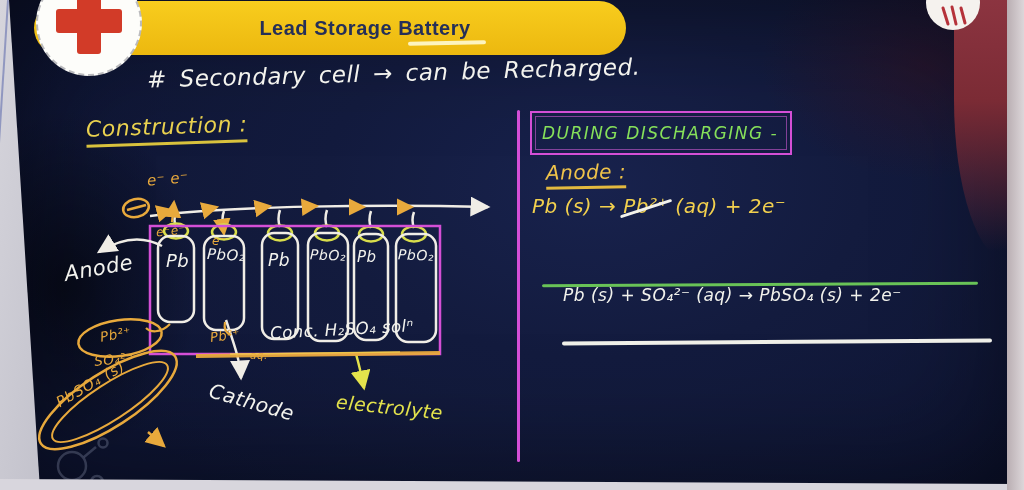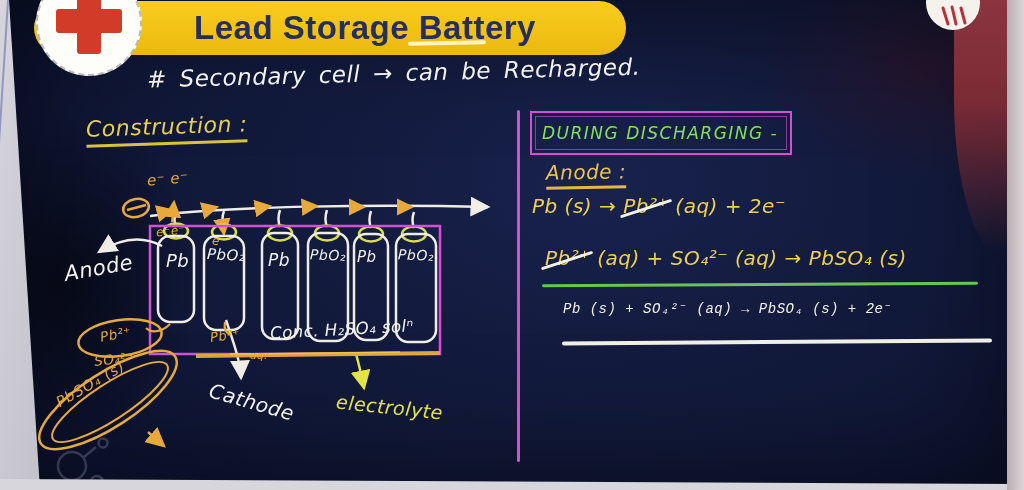--- a/index.html
+++ b/index.html
@@ -25,21 +25,21 @@
   .corner-logo{left:926px;top:-24px;width:54px;height:54px;border-radius:50%;background:#f5f2ee;z-index:35;}
   .shade1{left:-70px;top:110px;width:270px;height:350px;z-index:5;
     background:radial-gradient(closest-side,rgba(0,0,0,.55),rgba(0,0,0,0));}
   .shade2{left:760px;top:-50px;width:330px;height:230px;z-index:5;
     background:radial-gradient(closest-side,rgba(70,15,22,.35),rgba(0,0,0,0));}
   .vignette{left:0;top:0;width:1024px;height:490px;z-index:6;pointer-events:none;
     box-shadow:inset 0 0 130px rgba(0,0,0,.55);}
   
   .banner{left:34px;top:1px;width:592px;height:54px;border-radius:28px;z-index:20;
     background:linear-gradient(180deg,#f8cd1e,#ecb80f);display:flex;align-items:center;justify-content:center;}
-  .banner-title{font-family:"Liberation Sans",sans-serif;font-weight:bold;font-size:33px;color:#252f58;letter-spacing:.5px;padding-left:70px;}
+  .banner-title{font-family:"Liberation Sans",sans-serif;font-weight:bold;font-size:20px;color:#252f58;letter-spacing:.5px;padding-left:70px;}
   .banner-underline{left:408px;top:41px;width:78px;height:4px;background:#fdf4c0;border-radius:2px;transform:rotate(-1deg);z-index:21;}
   .cross-circle{left:36px;top:-30px;width:102px;height:102px;border-radius:50%;background:#fdfdfa;
     border:2px dashed rgba(60,60,75,.35);z-index:22;}
   .cross-v{left:39px;top:16px;width:24px;height:66px;background:#d23b28;border-radius:3px;}
   .cross-h{left:18px;top:37px;width:66px;height:24px;background:#d23b28;border-radius:3px;}
   
   .white{color:#f3f3ee;} .yellow{color:#e9d14f;} .orange{color:#e8a93c;} .green{color:#86e05a;}
   .subtitle{left:147px;top:60px;font-size:23px;transform:rotate(-1.5deg);word-spacing:5px;z-index:10;}
   .construction-h{left:86px;top:114px;font-size:22px;border-bottom:3px solid #d9c23d;padding-bottom:3px;
     transform:rotate(-2deg);z-index:10;}
@@ -48,21 +48,21 @@
     outline:1px solid rgba(222,95,224,.55);outline-offset:-6px;display:flex;align-items:center;padding-left:10px;}
   .disch-title{font-weight:normal;font-size:17px;letter-spacing:1.5px;}
   .anode-h{left:546px;top:160px;font-size:20px;border-bottom:3px solid #e3b93f;padding-bottom:2px;transform:rotate(-1deg);z-index:10;}
   .eq{font-size:20px;color:#f2d04e;z-index:10;white-space:nowrap;}
   .eq1{left:532px;top:194px;}
   .eq2{left:545px;top:246px;}
   .cancel{position:relative;display:inline-block;}
   .cancel::after{content:"";position:absolute;left:-10%;top:55%;width:120%;height:2.5px;background:#f2f2ec;
     transform:rotate(-18deg);border-radius:2px;}
   .sumline{left:542px;top:283px;width:436px;height:3px;background:#69c357;border-radius:2px;transform:rotate(-.3deg);z-index:10;}
-  .neteq{left:563px;top:300px;font-size:14px;color:#f2f2ec;z-index:10;white-space:nowrap;font-family:Liberation Mono, monospace;}
+  .neteq{left:563px;top:285px;font-size:17px;color:#f2f2ec;z-index:10;white-space:nowrap;}
   .netline{left:562px;top:340px;width:430px;height:3.5px;background:#efefe8;border-radius:2px;transform:rotate(-.4deg);z-index:10;}
   
   .lbl{z-index:12;white-space:nowrap;}
   .e-wire{left:147px;top:170px;font-size:15px;transform:rotate(-5deg);}
   .e-p1{left:156px;top:224px;font-size:12px;transform:rotate(-6deg);}
   .e-p2{left:212px;top:234px;font-size:12px;}
   .anode-lbl{left:64px;top:256px;font-size:21px;transform:rotate(-10deg);}
   .plate0{left:166px;top:250px;font-size:18px;}
   .plate1{left:207px;top:246px;font-size:15px;transform:rotate(3deg);}
   .plate2{left:268px;top:250px;font-size:17px;}
@@ -216,23 +216,20 @@
   <div class="abs divider"></div>
 
   <div class="abs disch-box">
     <span class="hand green disch-title">DURING DISCHARGING -</span>
   </div>
   <div class="abs hand anode-h" style="color:#efc34a">Anode :</div>
 
   <div class="abs hand eq eq1">
     <span>Pb (s) →  </span><span class="cancel">Pb²⁺</span><span> (aq) + 2e⁻</span>
   </div>
-  <div class="abs hand eq eq2">
-    <span class="cancel">Pb²⁺</span><span> (aq) + SO₄²⁻ (aq) → PbSO₄ (s)</span>
-  </div>
   <div class="abs sumline"></div>
   <div class="abs hand neteq">Pb (s) + SO₄²⁻ (aq) → PbSO₄ (s) + 2e⁻</div>
   <div class="abs netline"></div>
 
   <div class="abs bezel-left"></div>
   <div class="abs bezel-line"></div>
   <div class="abs bezel-bottom"></div>
   <div class="abs bezel-right"></div>
   <div class="abs vignette"></div>
 </div>

